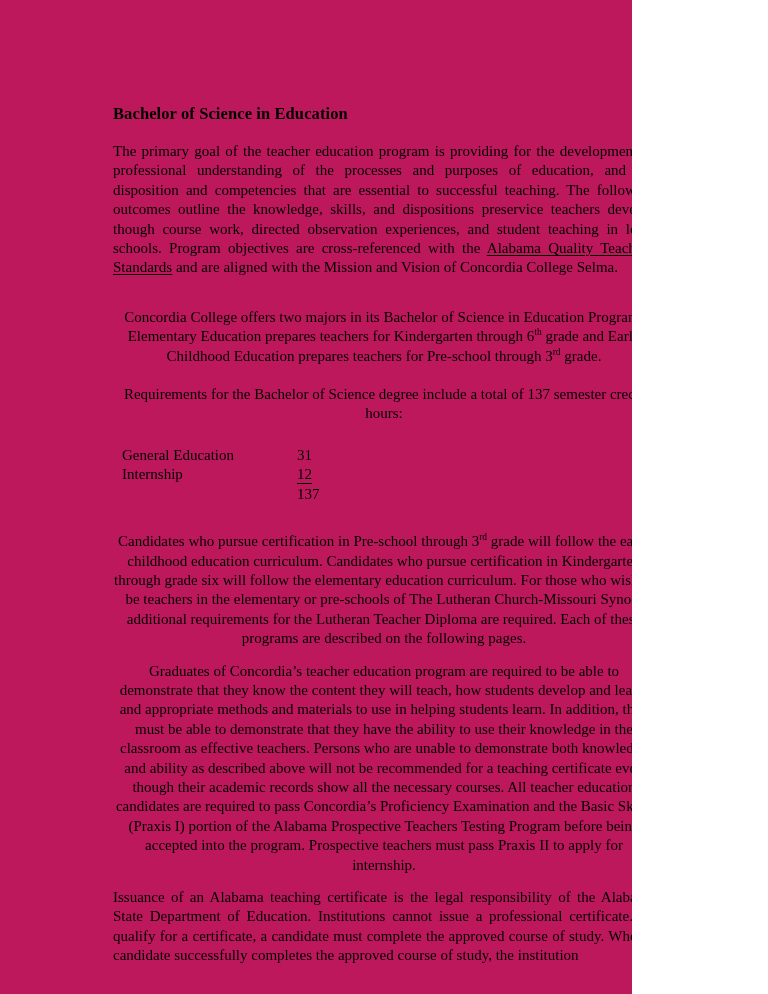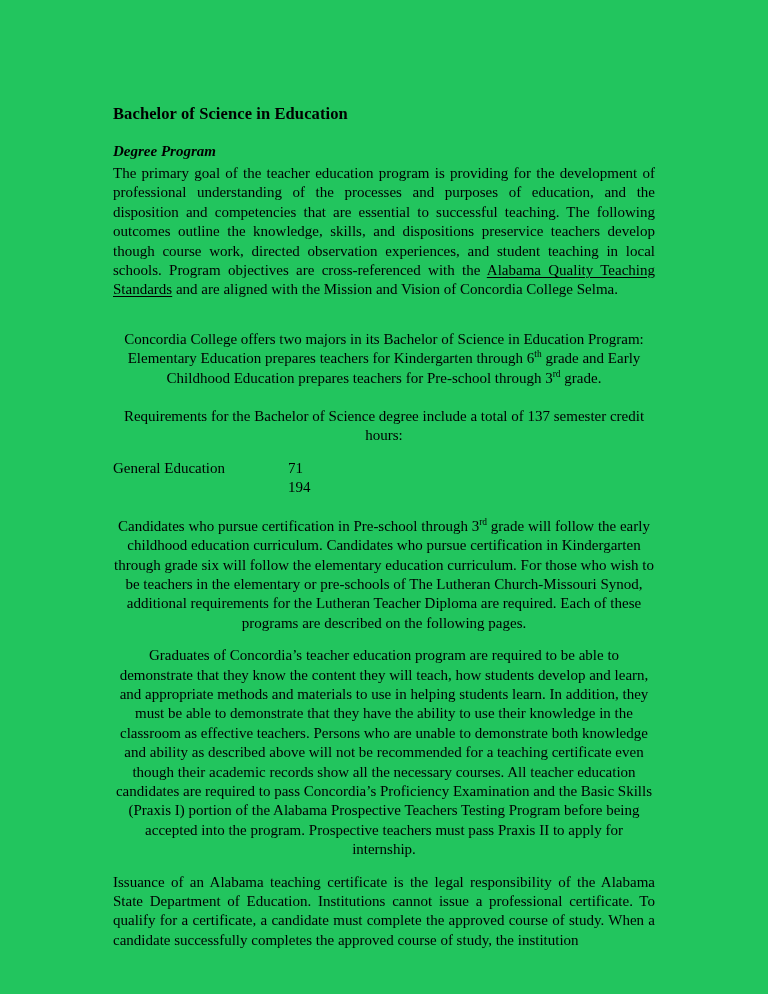--- a/index.html
+++ b/index.html
@@ -10,23 +10,23 @@
   }
   body {
     width: 768px;
     height: 994px;
     font-family: "Liberation Serif", "DejaVu Serif", serif;
     color: #000000;
     -webkit-font-smoothing: antialiased;
   }
   .page {
     position: relative;
-    width: 768px;
+    width: 632px;
     height: 994px;
-    background: #22c55e;
+    background: #be185d;
     overflow: hidden;
   }
   .content {
     position: absolute;
     left: 113px;
     top: 104px;
     width: 542px;
   }
   .doc-title {
     font-size: 16.5px;
@@ -59,21 +59,21 @@
     text-decoration: underline;
     text-underline-offset: 1.5px;
   }
   sup {
     font-size: 0.63em;
     vertical-align: super;
     line-height: 0;
   }
   table.credit-table {
     border-collapse: collapse;
-    margin: 0;
+    margin: 9px;
     font-size: 15px;
     line-height: 19.4px;
   }
   table.credit-table td {
     padding: 0;
     vertical-align: top;
     font-size: 15px;
     line-height: 19.4px;
     white-space: nowrap;
   }
@@ -93,43 +93,46 @@
   }
 </style>
 </head>
 <body>
 
 <div class="page">
   <div class="content">
 
     <h1 class="doc-title">Bachelor of Science in Education</h1>
 
-    <h2 class="section-heading">Degree Program</h2>
 
     <p class="body-par justified"><span>The primary goal of the teacher education program is providing for the development of professional understanding of the processes and purposes of education, and the disposition and competencies that are essential to successful teaching. The following outcomes outline the knowledge, skills, and dispositions preservice teachers develop though course work, directed observation experiences, and student teaching in local schools. Program objectives are cross-referenced with the </span><span class="underline-span">Alabama Quality Teaching Standards</span><span> and are aligned with the Mission and Vision of Concordia College Selma.</span></p>
 
     <div class="gap-lg"></div>
 
     <p class="body-par"><span>Concordia College offers two majors in its Bachelor of Science in Education Program: Elementary Education prepares teachers for Kindergarten through 6</span><sup>th</sup><span> grade and Early Childhood Education prepares teachers for Pre-school through 3</span><sup>rd</sup><span> grade.</span></p>
 
     <div class="gap-md"></div>
 
     <p class="body-par">Requirements for the Bachelor of Science degree include a total of 137 semester credit hours:</p>
 
     <div class="gap-sm"></div>
 
     <table class="credit-table">
       <tbody>
         <tr>
           <td class="label-cell">General Education</td>
-          <td class="value-cell">71</td>
+          <td class="value-cell">31</td>
+        </tr>
+        <tr>
+          <td class="label-cell">Internship</td>
+          <td class="value-cell"><span class="value-ruled">12</span></td>
         </tr>
         <tr>
           <td class="label-cell"></td>
-          <td class="value-cell">194</td>
+          <td class="value-cell">137</td>
         </tr>
       </tbody>
     </table>
 
     <div class="gap-md"></div>
 
     <p class="body-par"><span>Candidates who pursue certification in Pre-school through 3</span><sup>rd</sup><span> grade will follow the early childhood education curriculum. Candidates who pursue certification in Kindergarten through grade six will follow the elementary education curriculum. For those who wish to be teachers in the elementary or pre-schools of The Lutheran Church-Missouri Synod, additional requirements for the Lutheran Teacher Diploma are required. Each of these programs are described on the following pages.</span></p>
 
     <div class="gap-sm"></div>
 

